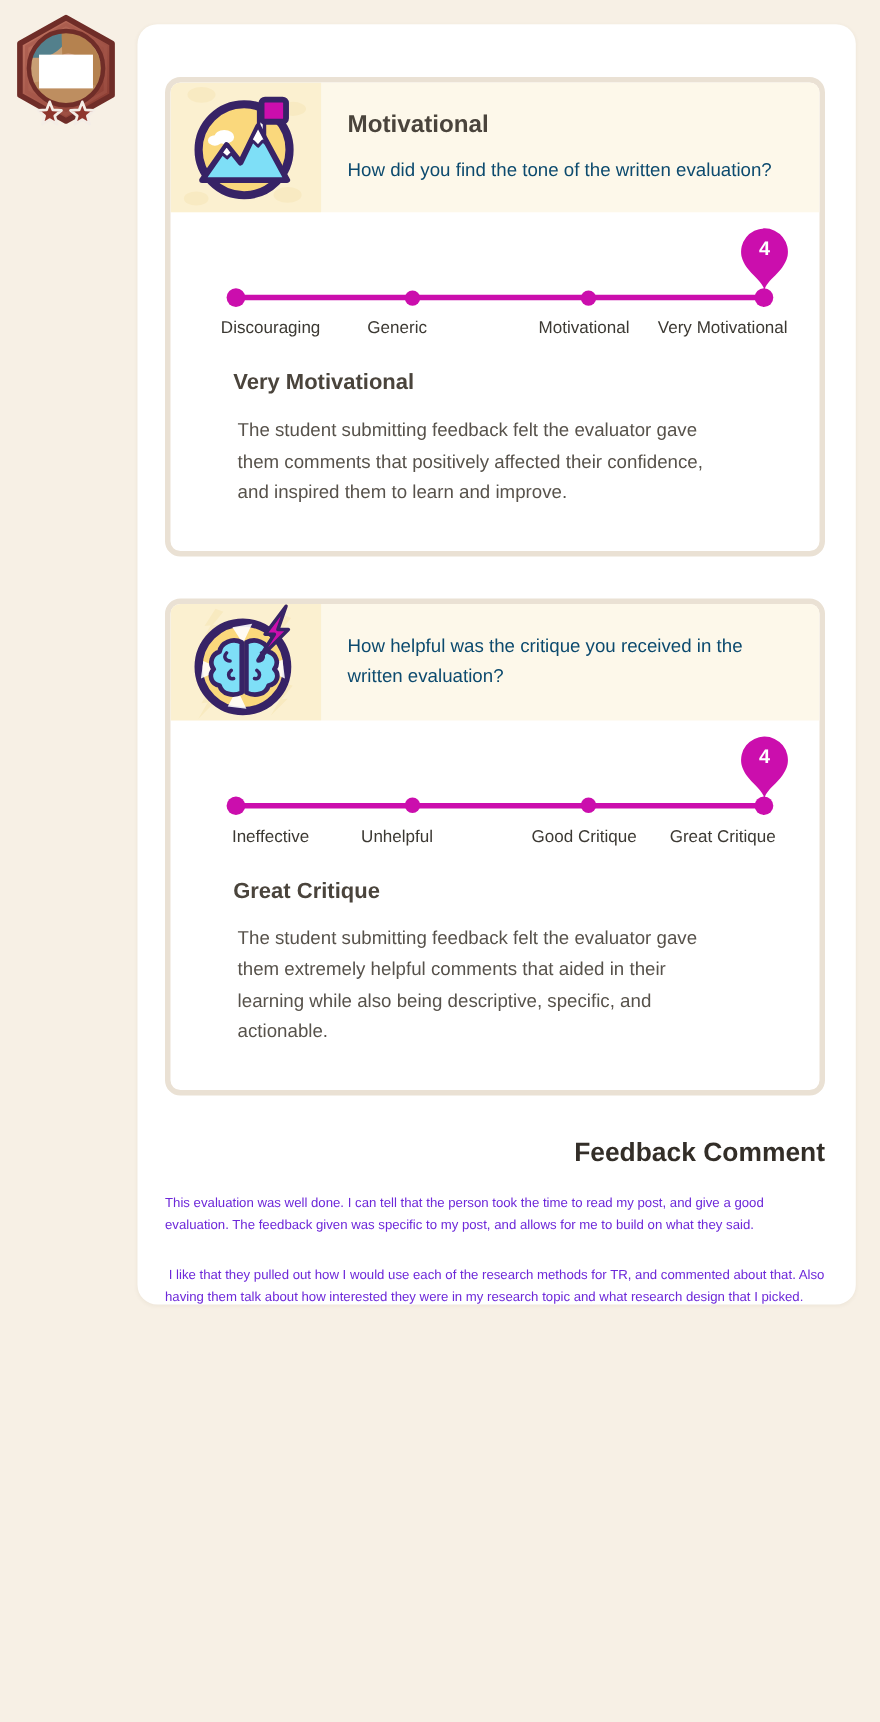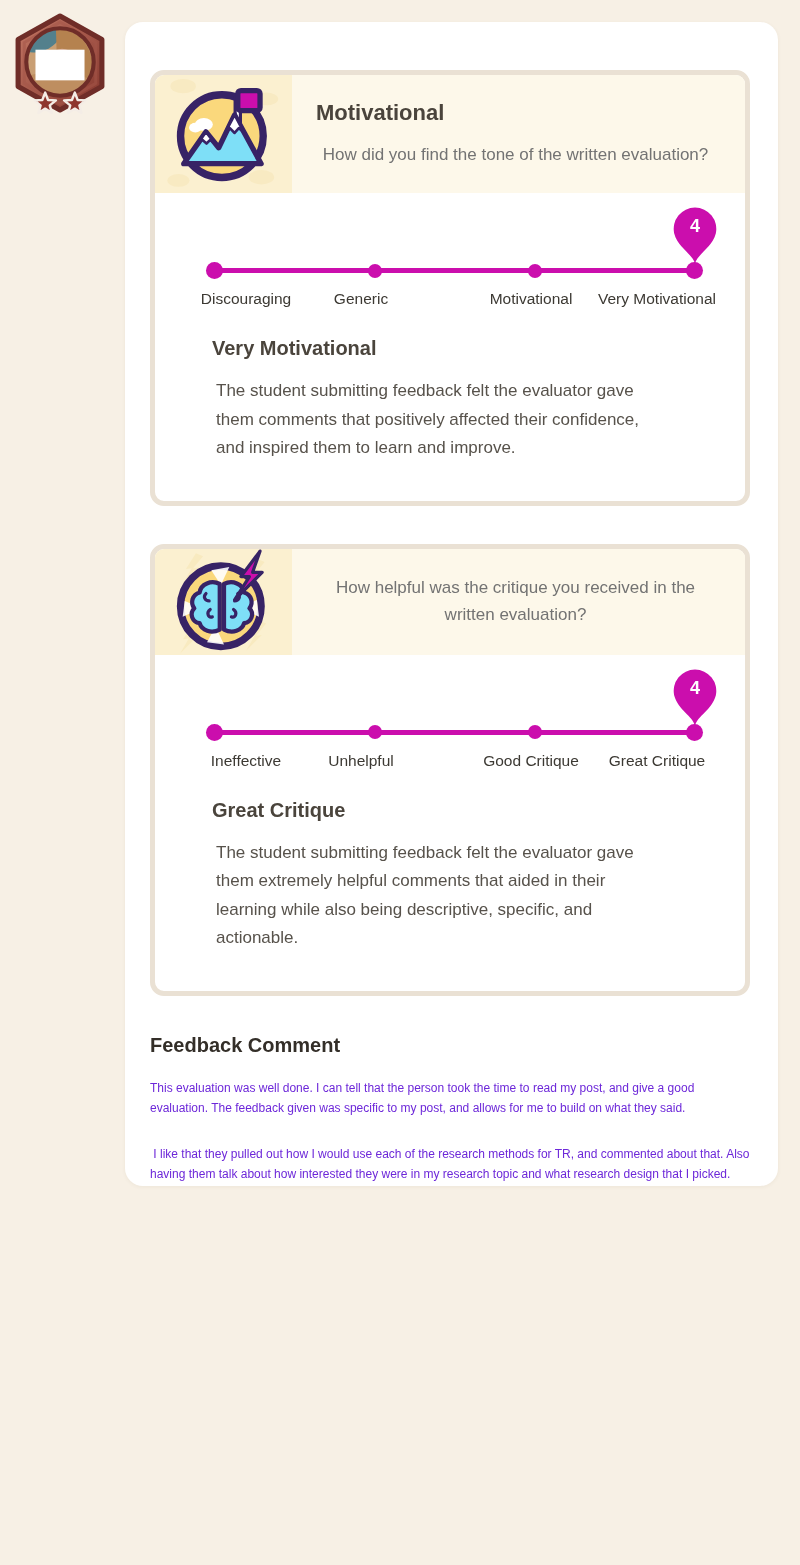--- a/index.html
+++ b/index.html
@@ -26,21 +26,21 @@
   }
   .eval-header{display:flex;}
   .icon-cell{
     width:137px;flex:none;background:#FBF0D0;position:relative;
     display:flex;align-items:center;justify-content:center;overflow:hidden;
   }
   .icon-cell .decor{position:absolute;inset:0;width:100%;height:100%;}
   .icon-cell .main-icon{width:106px;height:106px;position:relative;}
   .q-cell{flex:1;background:#FDF8EA;padding:25px 30px 25px 24px;}
   .eval-title{font-size:22px;font-weight:bold;color:#4A443C;margin:0 0 15px;}
-  .eval-question{font-size:17px;color:#737373;line-height:1.6;margin:0;text-align:center;}
+  .eval-question{font-size:17px;color:#0c4a6e;line-height:1.6;margin:0;}
   
   .slider-zone{position:relative;height:130px;}
   .track{position:absolute;left:54px;top:75px;width:492px;height:5px;background:#CB0EAD;border-radius:3px;}
   .dot{position:absolute;border-radius:50%;background:#CB0EAD;}
   .dot.end{width:17px;height:17px;top:69px;}
   .dot.mid{width:14px;height:14px;top:70.5px;}
   .dot.p1{left:51px;} .dot.p2{left:213px;} .dot.p3{left:373px;} .dot.p4{left:531px;}
   .slider-labels span{
     position:absolute;top:97px;transform:translateX(-50%);
     font-size:15.5px;color:#3C3933;white-space:nowrap;
@@ -51,21 +51,21 @@
   .pin .pin-num{
     position:absolute;left:0;top:12px;width:46px;text-align:center;
     color:#fff;font-size:18px;font-weight:bold;
   }
   
   .result{padding:14px 76px 34px 57px;}
   .result-title{font-size:20px;font-weight:bold;color:#4A443C;margin:0 0 17px;}
   .result-desc{font-size:17px;color:#57524B;line-height:1.68;margin:4px;}
   
   .feedback{margin-top:36px;}
-  .feedback-heading{font-size:20px;font-weight:bold;color:#332E28;margin:0 0 21px;}
+  .feedback-heading{font-size:24px;font-weight:bold;color:#332E28;margin:0 0 21px;text-align:right;}
   .feedback p{
     font-size:12px;color:#6d28d9;line-height:1.7;margin:0 0 25px;
     white-space:pre-wrap;
   }
 </style>
 </head>
 <body>
 
 <div class="badge">
   <svg viewBox="0 0 92 100">

